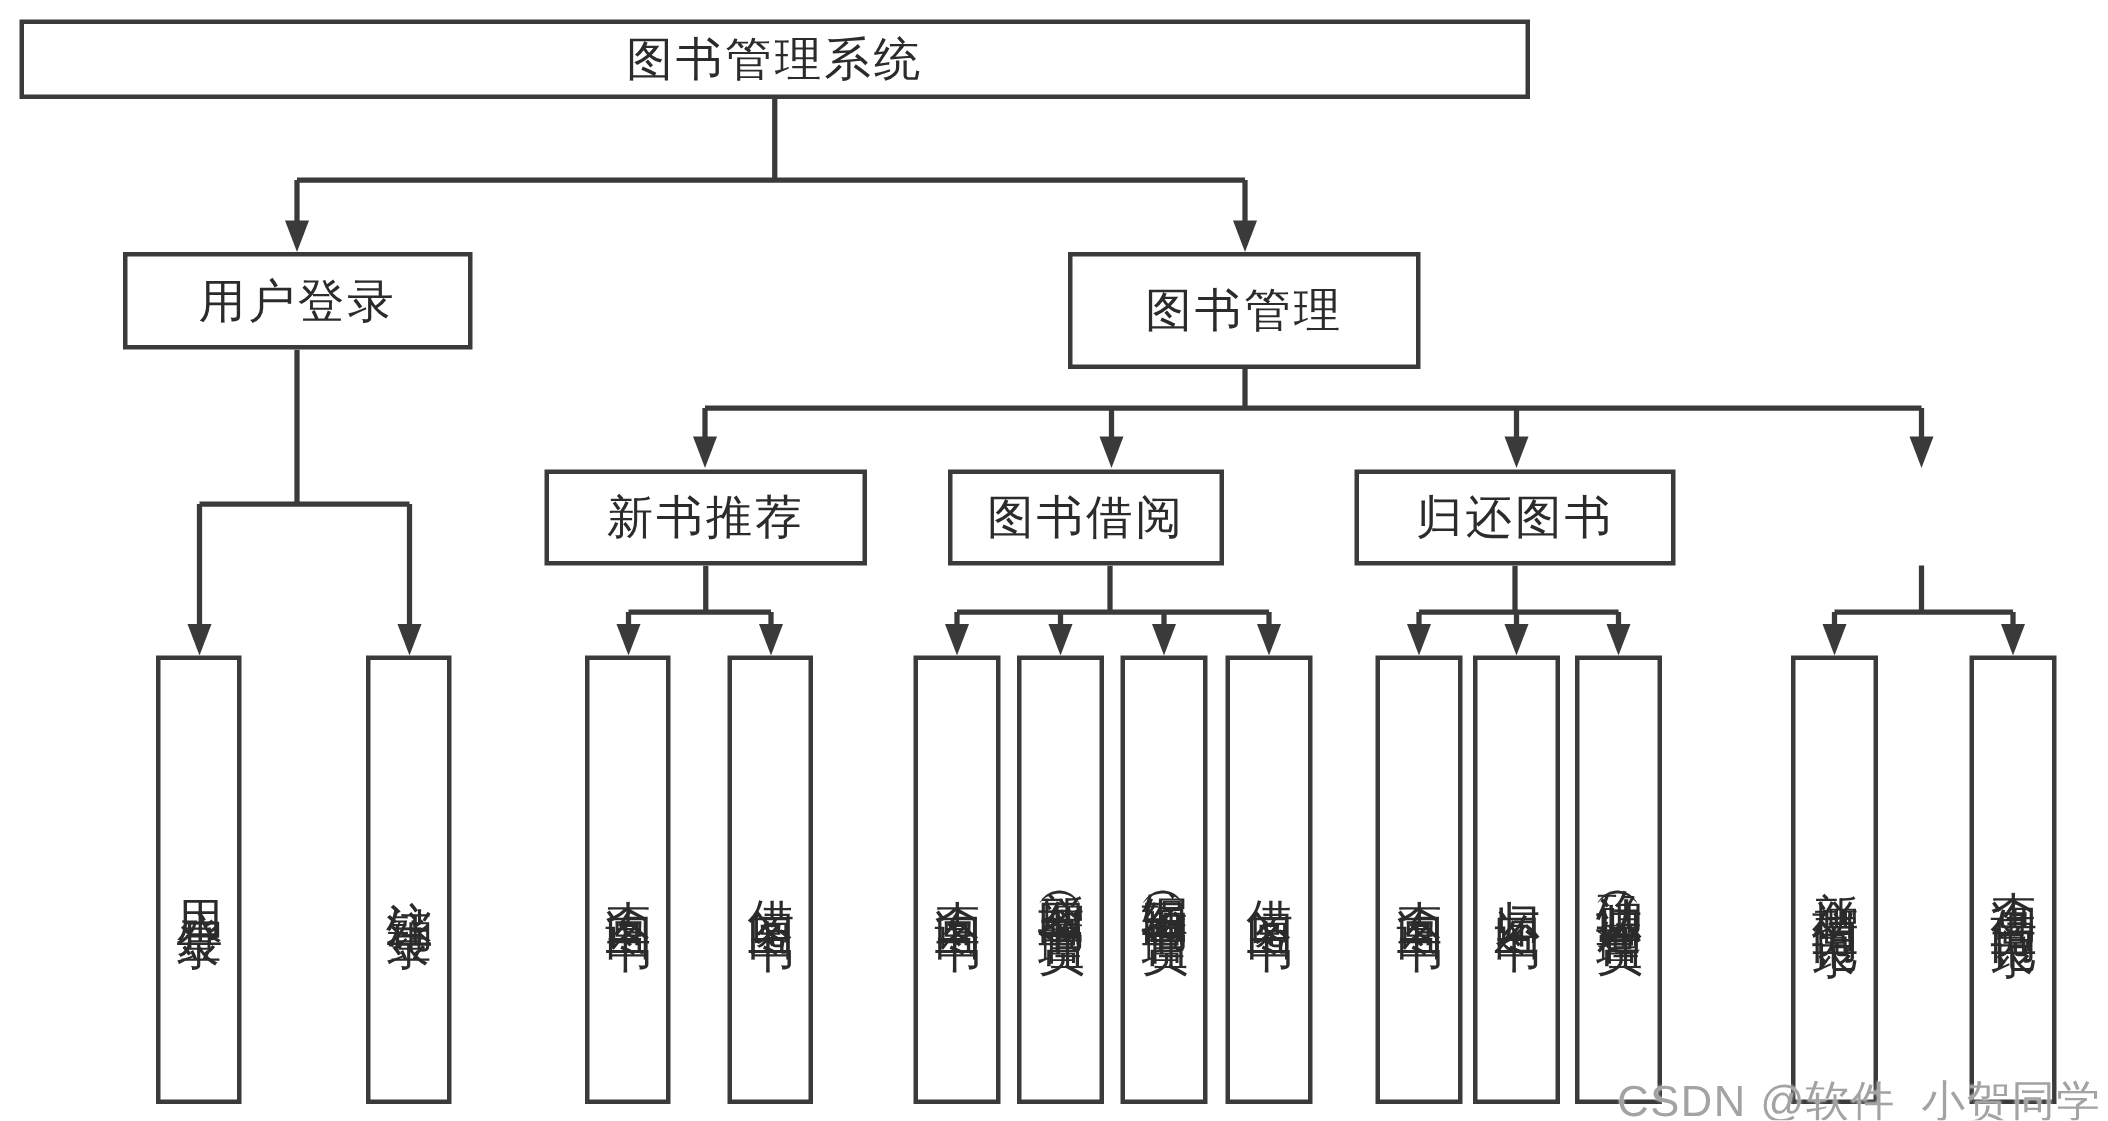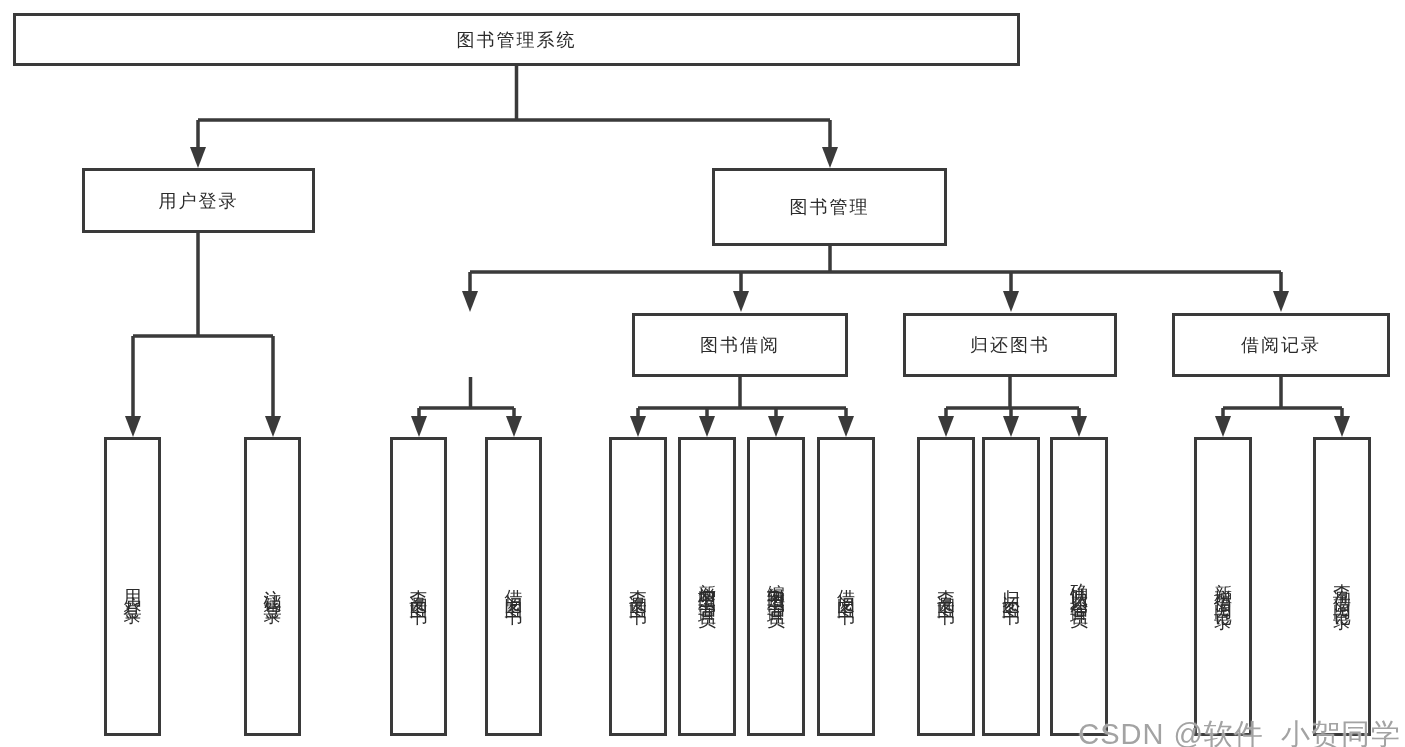--- a/index.html
+++ b/index.html
@@ -19,21 +19,21 @@
   .connectors{position:absolute;left:0;top:0;}
   .connectors path{stroke:var(--line);stroke-width:3.5;fill:none;}
   .connectors polygon{fill:var(--line);}
   .box{
     position:absolute;
     box-sizing:border-box;
     background:#fff;
     border:3px solid var(--line);
     display:flex;align-items:center;justify-content:center;
     color:var(--text);
-    font-size:18px;
+    font-size:31px;
     letter-spacing:2px;
     white-space:nowrap;
   }
   .box.v{
     writing-mode:vertical-rl;
     letter-spacing:6px;
     padding:4px 0;
   }
   .box.v.long{letter-spacing:4px;}
   .watermark{
@@ -85,23 +85,23 @@
     <path d="M1281 377 V408 M1223 408 H1342 M1223 408 V420 M1342 408 V420"></path>
     <polygon points="1215,416 1231,416 1223,437"></polygon>
     <polygon points="1334,416 1350,416 1342,437"></polygon>
   </svg>
 
   <div class="box" style="left:13px;top:13px;width:1007px;height:53px">图书管理系统</div>
 
   <div class="box" style="left:82px;top:168px;width:233px;height:65px">用户登录</div>
   <div class="box" style="left:712px;top:168px;width:235px;height:78px">图书管理</div>
 
-  <div class="box" style="left:632px;top:313px;width:216px;height:64px">图书借阅</div>
+  <div class="box" style="left:363px;top:313px;width:215px;height:64px">新书推荐</div>
+  <div class="box" style="left:632px;top:313px;width:184px;height:64px">图书借阅</div>
   <div class="box" style="left:903px;top:313px;width:214px;height:64px">归还图书</div>
-  <div class="box" style="left:1172px;top:313px;width:218px;height:64px">借阅记录</div>
 
   <div class="box v" style="left:104px;top:437px;width:57px;height:299px">用户登录</div>
   <div class="box v" style="left:244px;top:437px;width:57px;height:299px">注销登录</div>
 
   <div class="box v" style="left:390px;top:437px;width:57px;height:299px">查询图书</div>
   <div class="box v" style="left:485px;top:437px;width:57px;height:299px">借阅图书</div>
 
   <div class="box v" style="left:609px;top:437px;width:58px;height:299px">查询图书</div>
   <div class="box v long" style="left:678px;top:437px;width:58px;height:299px">新增图书（管理员）</div>
   <div class="box v long" style="left:747px;top:437px;width:58px;height:299px">编辑图书（管理员）</div>

